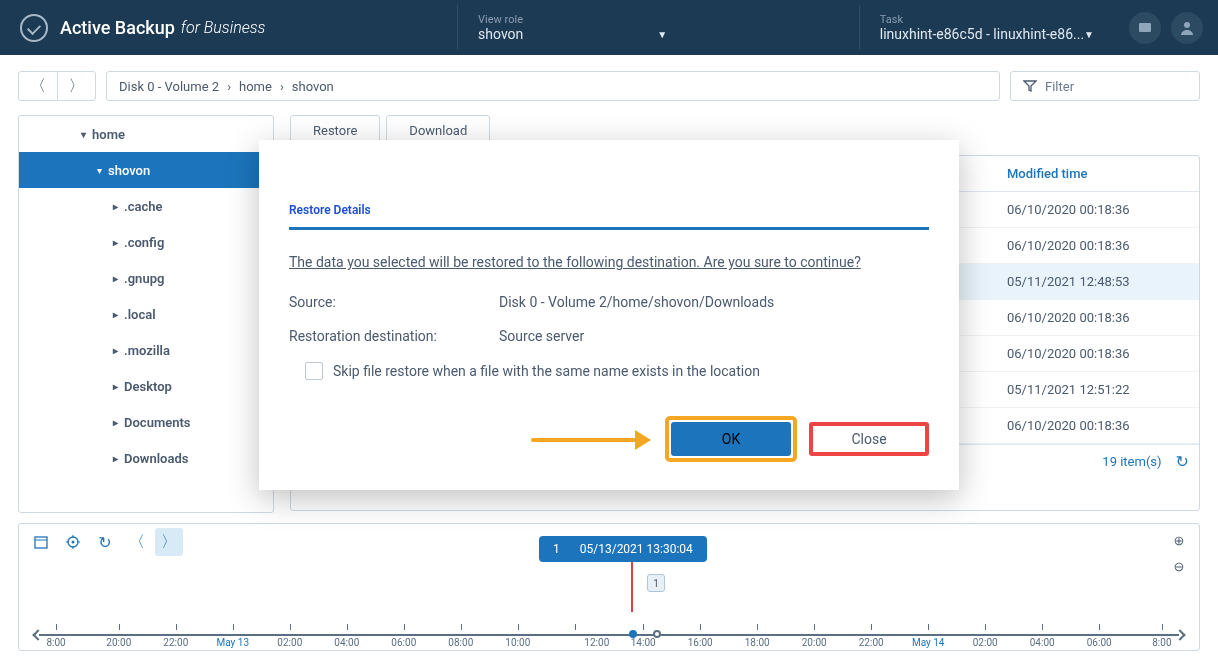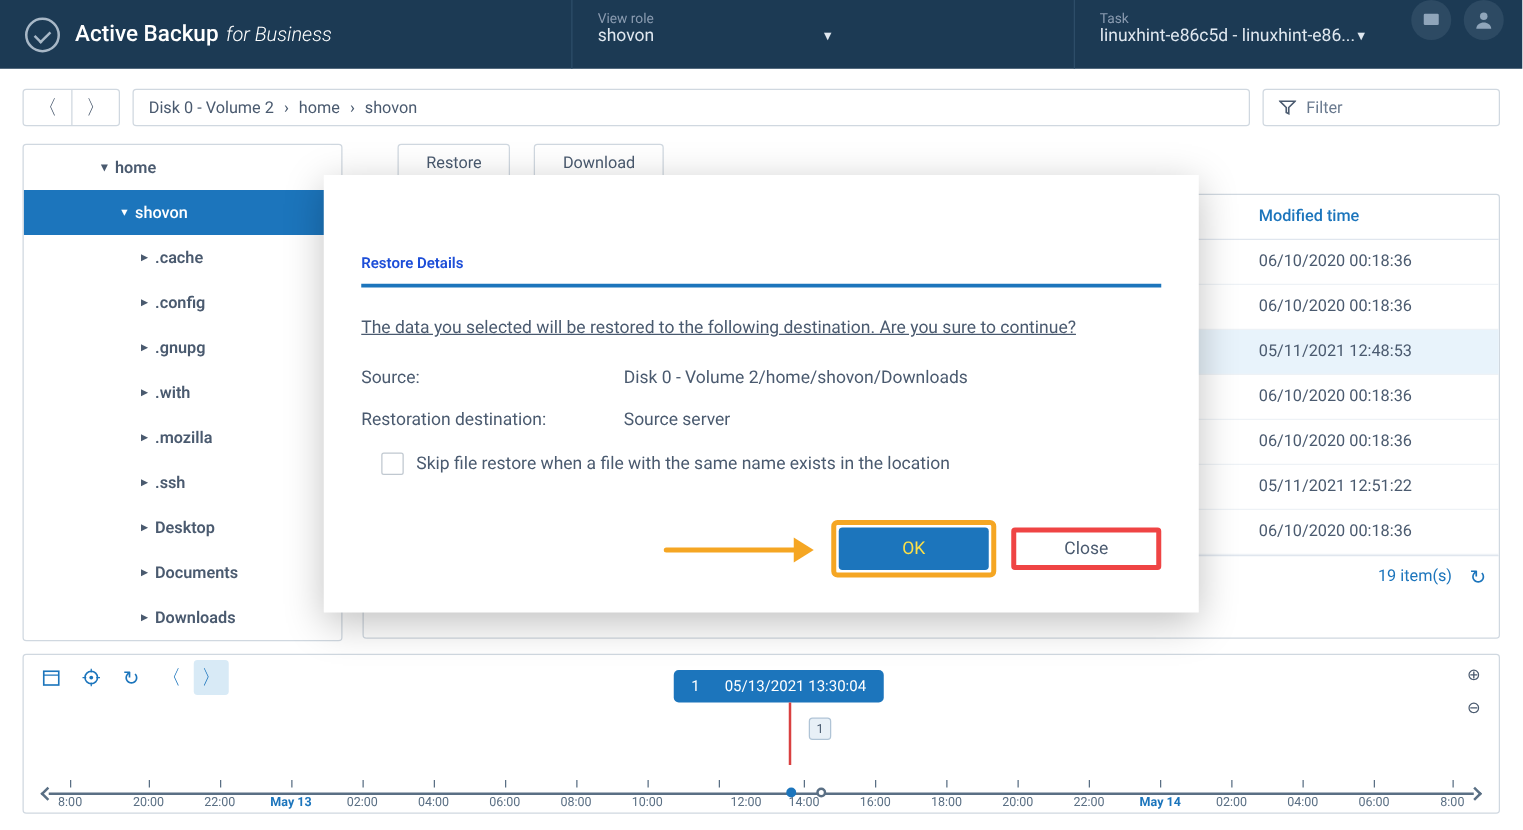--- a/index.html
+++ b/index.html
@@ -1,19 +1,19 @@
 <!DOCTYPE html>
 <html><head>
 <meta charset="utf-8">
 <style>
 * { box-sizing: border-box; margin: 0; padding: 0; font-family: -apple-system, BlinkMacSystemFont, "Segoe UI", Roboto, Arial, sans-serif; }
 body { width: 1218px; height: 664px; background: #fff; overflow: hidden; position: relative; }
 
 
-.header { height: 55px; background: #1c3a54; display: flex; color: #fff; }
+.header { height: 55px; background: #1c3a54; display: flex; align-items: center; color: #fff; }
 .logo-area { display: flex; align-items: center; padding: 0 20px; }
 .logo-icon { width: 28px; height: 28px; border: 2px solid #a8b8c7; border-radius: 50%; display: flex; align-items: center; justify-content: center; margin-right: 12px; position: relative; }
 .logo-icon::after { content: ""; width: 10px; height: 6px; border-left: 2px solid #a8b8c7; border-bottom: 2px solid #a8b8c7; transform: rotate(-45deg); position: absolute; top: 8px; }
 .app-title { font-size: 18px; font-weight: 500; }
 .app-subtitle { font-size: 16px; font-style: italic; font-weight: 300; margin-left: 6px; }
 .header-dropdown { margin-left: auto; padding: 8px 20px; border-left: 1px solid #2d4d68; min-width: 230px; }
 .header-dropdown:first-of-type { margin-left: auto; }
 .dropdown-label { font-size: 11px; color: #8a9bb0; }
 .dropdown-value { font-size: 14px; color: #e0e8f0; display: flex; justify-content: space-between; align-items: center; }
 .header-icons { display: flex; gap: 10px; padding: 0 15px; }
@@ -34,21 +34,21 @@
 .tree-row { height: 36px; display: flex; align-items: center; padding-left: 16px; color: #4a5a6f; }
 .tree-row.l1 { padding-left: 62px; font-weight: 600; }
 .tree-row.l2 { padding-left: 78px; }
 .tree-row.l3 { padding-left: 94px; font-weight: 600; }
 .tree-row.selected { background: #1c75bc; color: #fff; }
 .tree-caret { margin-right: 6px; font-size: 10px; }
 .tree-caret.right::before { content: "▸"; }
 .tree-caret.down::before { content: "▾"; }
 
 .content { flex: 1; margin-left: 16px; }
-.action-btns { display: flex; gap: 19px; margin-bottom: 10px; margin-left: 28px; }
+.action-btns { display: flex; gap: 6px; margin-bottom: 10px; }
 .action-btn { height: 30px; padding: 0 22px; border: 1px solid #d0d8e0; border-radius: 3px; font-size: 13px; color: #4a5a6f; background: #fff; display: flex; align-items: center; }
 
 .file-grid { border: 1px solid #d0d8e0; border-radius: 3px; height: 356px; }
 .grid-header { height: 36px; border-bottom: 1px solid #e0e6ee; display: flex; align-items: center; padding-right: 12px; font-size: 13px; color: #1c75bc; font-weight: 500; }
 .grid-header .col-mod { margin-left: auto; width: 180px; }
 .grid-body { }
 .grid-row { height: 36px; border-bottom: 1px solid #eef2f6; display: flex; align-items: center; padding-right: 12px; font-size: 13px; color: #4a5a6f; }
 .grid-row.hl { background: #e8f3fb; }
 .grid-row .col-mod { margin-left: auto; width: 180px; }
 .grid-footer { height: 34px; border-top: 1px solid #e0e6ee; display: flex; align-items: center; justify-content: flex-end; padding-right: 10px; color: #1c75bc; font-size: 13px; gap: 14px; }
@@ -64,41 +64,41 @@
 .tl-line { position: absolute; top: 38px; left: 612px; width: 2px; height: 50px; background: #d94040; }
 .tl-badge { position: absolute; top: 50px; left: 628px; background: #e8f0f7; border: 1px solid #b0c4d6; border-radius: 3px; width: 18px; height: 18px; font-size: 10px; display: flex; align-items: center; justify-content: center; color: #4a5a6f; }
 .tl-axis { position: absolute; bottom: 14px; left: 20px; right: 20px; height: 2px; background: #5a6f84; }
 .tl-axis::before, .tl-axis::after { content: ""; position: absolute; width: 6px; height: 6px; border-top: 2px solid #5a6f84; border-right: 2px solid #5a6f84; top: -3px; }
 .tl-axis::before { left: -5px; transform: rotate(-135deg); }
 .tl-axis::after { right: -5px; transform: rotate(45deg); }
 .tl-dot { position: absolute; bottom: 12px; width: 8px; height: 8px; border-radius: 50%; background: #fff; border: 2px solid #5a6f84; }
 .tl-ticks { position: absolute; bottom: 0; left: 20px; right: 20px; height: 30px; }
 .tl-tick { position: absolute; bottom: 20px; width: 1px; height: 6px; background: #5a6f84; }
 .tl-tick-label { position: absolute; bottom: 2px; font-size: 10px; color: #5a6f84; transform: translateX(-50%); white-space: nowrap; }
-.tl-tick-label.day { color: #1c75bc; font-weight: 700; text-align: right; }
+.tl-tick-label.day { color: #1c75bc; font-weight: 400; text-align: right; }
 
 
 .modal-overlay { position: absolute; inset: 0; display: flex; align-items: flex-start; justify-content: center; }
 .modal { margin-top: 140px; width: 700px; background: #fff; box-shadow: 0 8px 30px rgba(0,0,0,0.25); padding: 28px 30px; font-size: 14px; color: #4a5a6f; }
 .modal-title { font-size: 12px; font-weight: 600; color: #1d4ed8; margin-bottom: 10px; margin-top: 35px; }
 .modal-hr { height: 3px; background: #1c75bc; margin-bottom: 24px; }
 .modal-text { margin-bottom: 24px; text-decoration: underline; }
 .modal-row { display: flex; margin-bottom: 18px; }
 .modal-label { width: 210px; }
 .modal-value { flex: 1; }
 .modal-change { color: #1c75bc; text-decoration: underline; }
 .modal-check { display: flex; align-items: center; gap: 10px; margin-top: 4px; margin-bottom: 36px; padding-left: 16px; }
 .checkbox { width: 18px; height: 18px; border: 1px solid #c0c8d0; border-radius: 2px; }
 .modal-actions { display: flex; justify-content: flex-end; gap: 12px; align-items: center; }
 .arrow-annot { width: 120px; height: 12px; position: relative; margin-right: 2px; }
 .arrow-annot::before { content: ""; position: absolute; left: 0; right: 14px; top: 5px; height: 4px; background: #f5a623; border-radius: 2px; }
 .arrow-annot::after { content: ""; position: absolute; right: 0; top: -3px; width: 0; height: 0; border-left: 16px solid #f5a623; border-top: 10px solid transparent; border-bottom: 10px solid transparent; }
 .ok-wrap { border: 4px solid #f5a623; border-radius: 5px; padding: 2px; }
 .modal-btn { height: 34px; padding: 0 28px; border-radius: 3px; font-size: 14px; display: flex; align-items: center; justify-content: center; min-width: 120px; }
-.modal-btn.primary { background: #1c75bc; color: #fde047; }
+.modal-btn.primary { background: #1c75bc; color: #000000; }
 .modal-btn.secondary { background: #fff; border: 4px solid #ef4444; color: #4a5a6f; }
 .chev-down { font-size: 10px; }
 </style>
 </head>
 <body>
 
 <div class="header">
   <div class="logo-area">
     <div class="logo-icon"></div>
     <span class="app-title">Active Backup</span>
@@ -171,29 +171,25 @@
         <div class="tree-row l3">
           <span class="tree-caret right"></span>
           <span>.config</span>
         </div>
         <div class="tree-row l3">
           <span class="tree-caret right"></span>
           <span>.gnupg</span>
         </div>
         <div class="tree-row l3">
           <span class="tree-caret right"></span>
-          <span>.with</span>
+          <span>.local</span>
         </div>
         <div class="tree-row l3">
           <span class="tree-caret right"></span>
           <span>.mozilla</span>
-        </div>
-        <div class="tree-row l3">
-          <span class="tree-caret right"></span>
-          <span>.ssh</span>
         </div>
         <div class="tree-row l3">
           <span class="tree-caret right"></span>
           <span>Desktop</span>
         </div>
         <div class="tree-row l3">
           <span class="tree-caret right"></span>
           <span>Documents</span>
         </div>
         <div class="tree-row l3">

